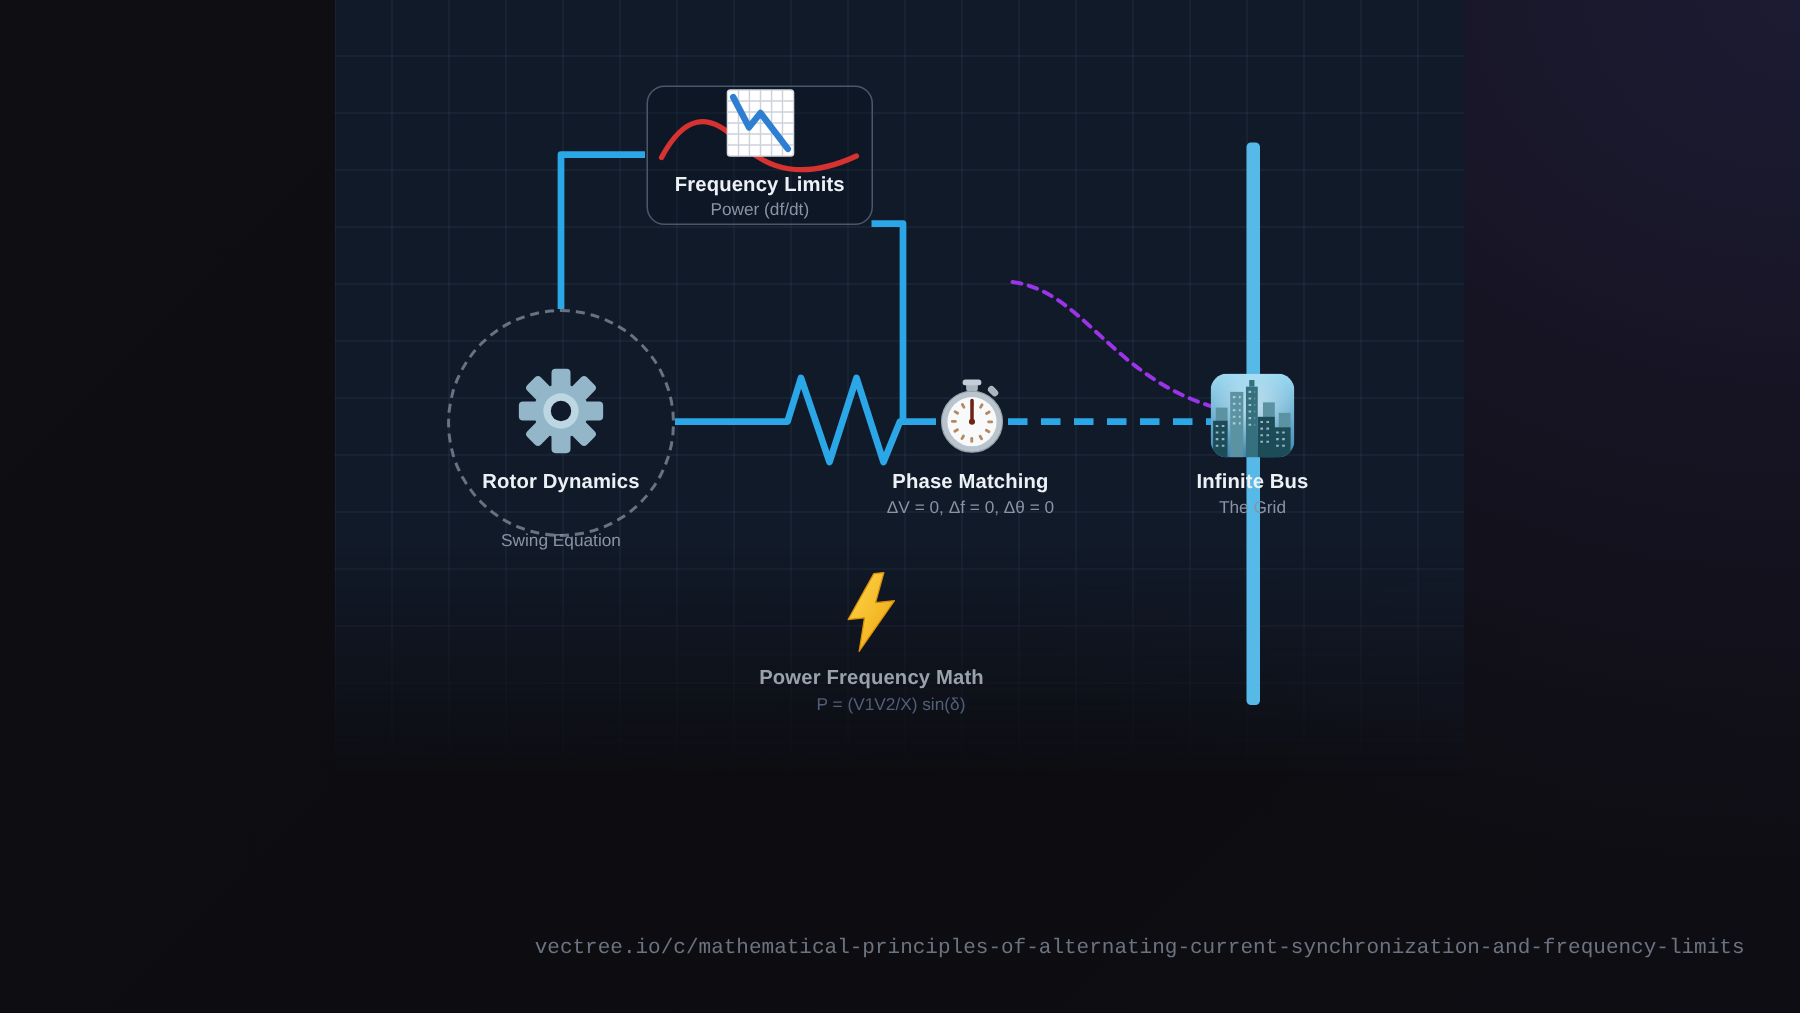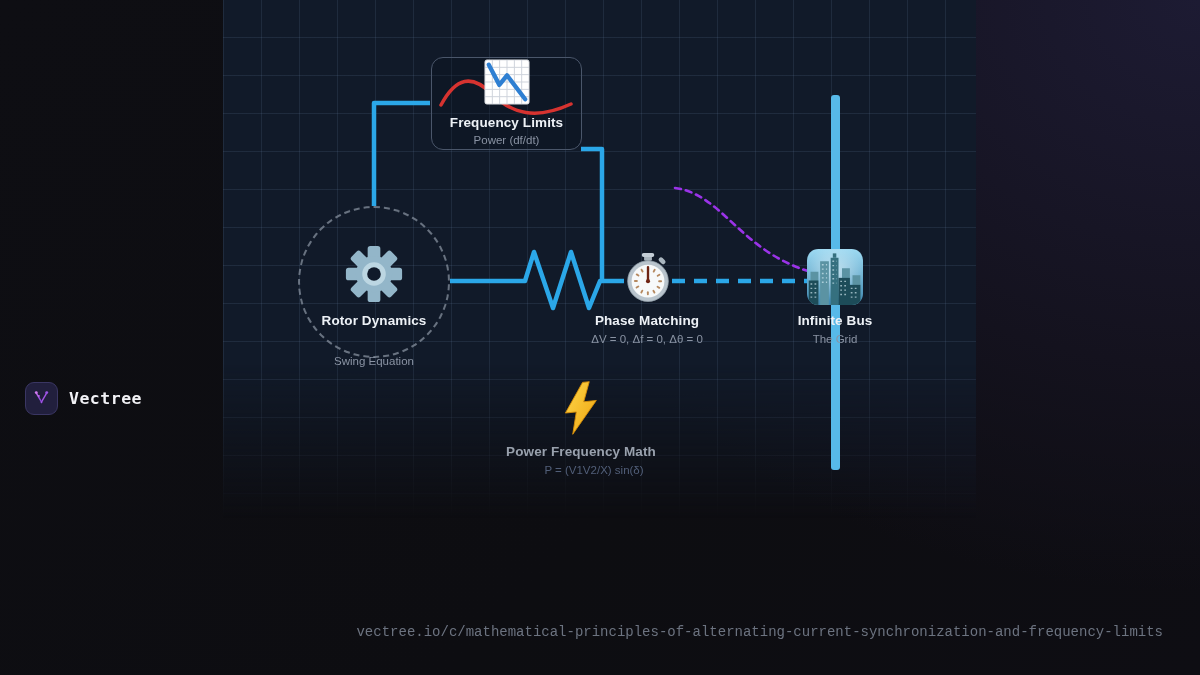--- a/index.html
+++ b/index.html
@@ -205,38 +205,17 @@
       <linearGradient id="bolt" x1="0" y1="0" x2="1" y2="1">
         <stop offset="0" stop-color="#FFD94D"></stop>
         <stop offset="1" stop-color="#EDA20C"></stop>
       </linearGradient>
     </defs>
     <polygon points="37,2 13,36 26,36 19,62 51,25 36,25 45,2" fill="url(#bolt)" stroke="#D78E08" stroke-width="1" stroke-linejoin="round" transform="rotate(-6 32 32)"></polygon>
   </svg>
   <div class="node-title power-title" style="left:581px; top:444px;">Power Frequency Math</div>
   <div class="node-sub power-sub" style="left:581px; top:464px;margin-left:13px;">P = (V1V2/X) sin(δ)</div>
 
-  <div class="brand-row">
-    <div class="brand-logo">
-      <svg width="21" height="21" viewBox="0 0 32 32">
-        <defs>
-          <linearGradient id="vg" x1="0" y1="0" x2="1" y2="1">
-            <stop offset="0" stop-color="#C96BF2"></stop>
-            <stop offset="1" stop-color="#7A3BD8"></stop>
-          </linearGradient>
-        </defs>
-        <g stroke="url(#vg)" stroke-width="2.2" stroke-linecap="round" fill="none">
-          <path d="M8,7 C11,14 14,16 16,22"></path>
-          <path d="M24,7 C21,14 18,16 16,22"></path>
-          <path d="M16,22 L16,28"></path>
-        </g>
-        <circle cx="8" cy="7" r="2.2" fill="#D37BF2"></circle>
-        <circle cx="24" cy="7" r="2.2" fill="#9A55E8"></circle>
-        <circle cx="12" cy="12" r="1.5" fill="#C06BF0"></circle>
-      </svg>
-    </div>
-    <span class="brand-name">Vectree</span>
-  </div>
 
 
   <div class="footer-url">vectree.io/c/mathematical-principles-of-alternating-current-synchronization-and-frequency-limits</div>
 
 </div>
 
 </body></html>

